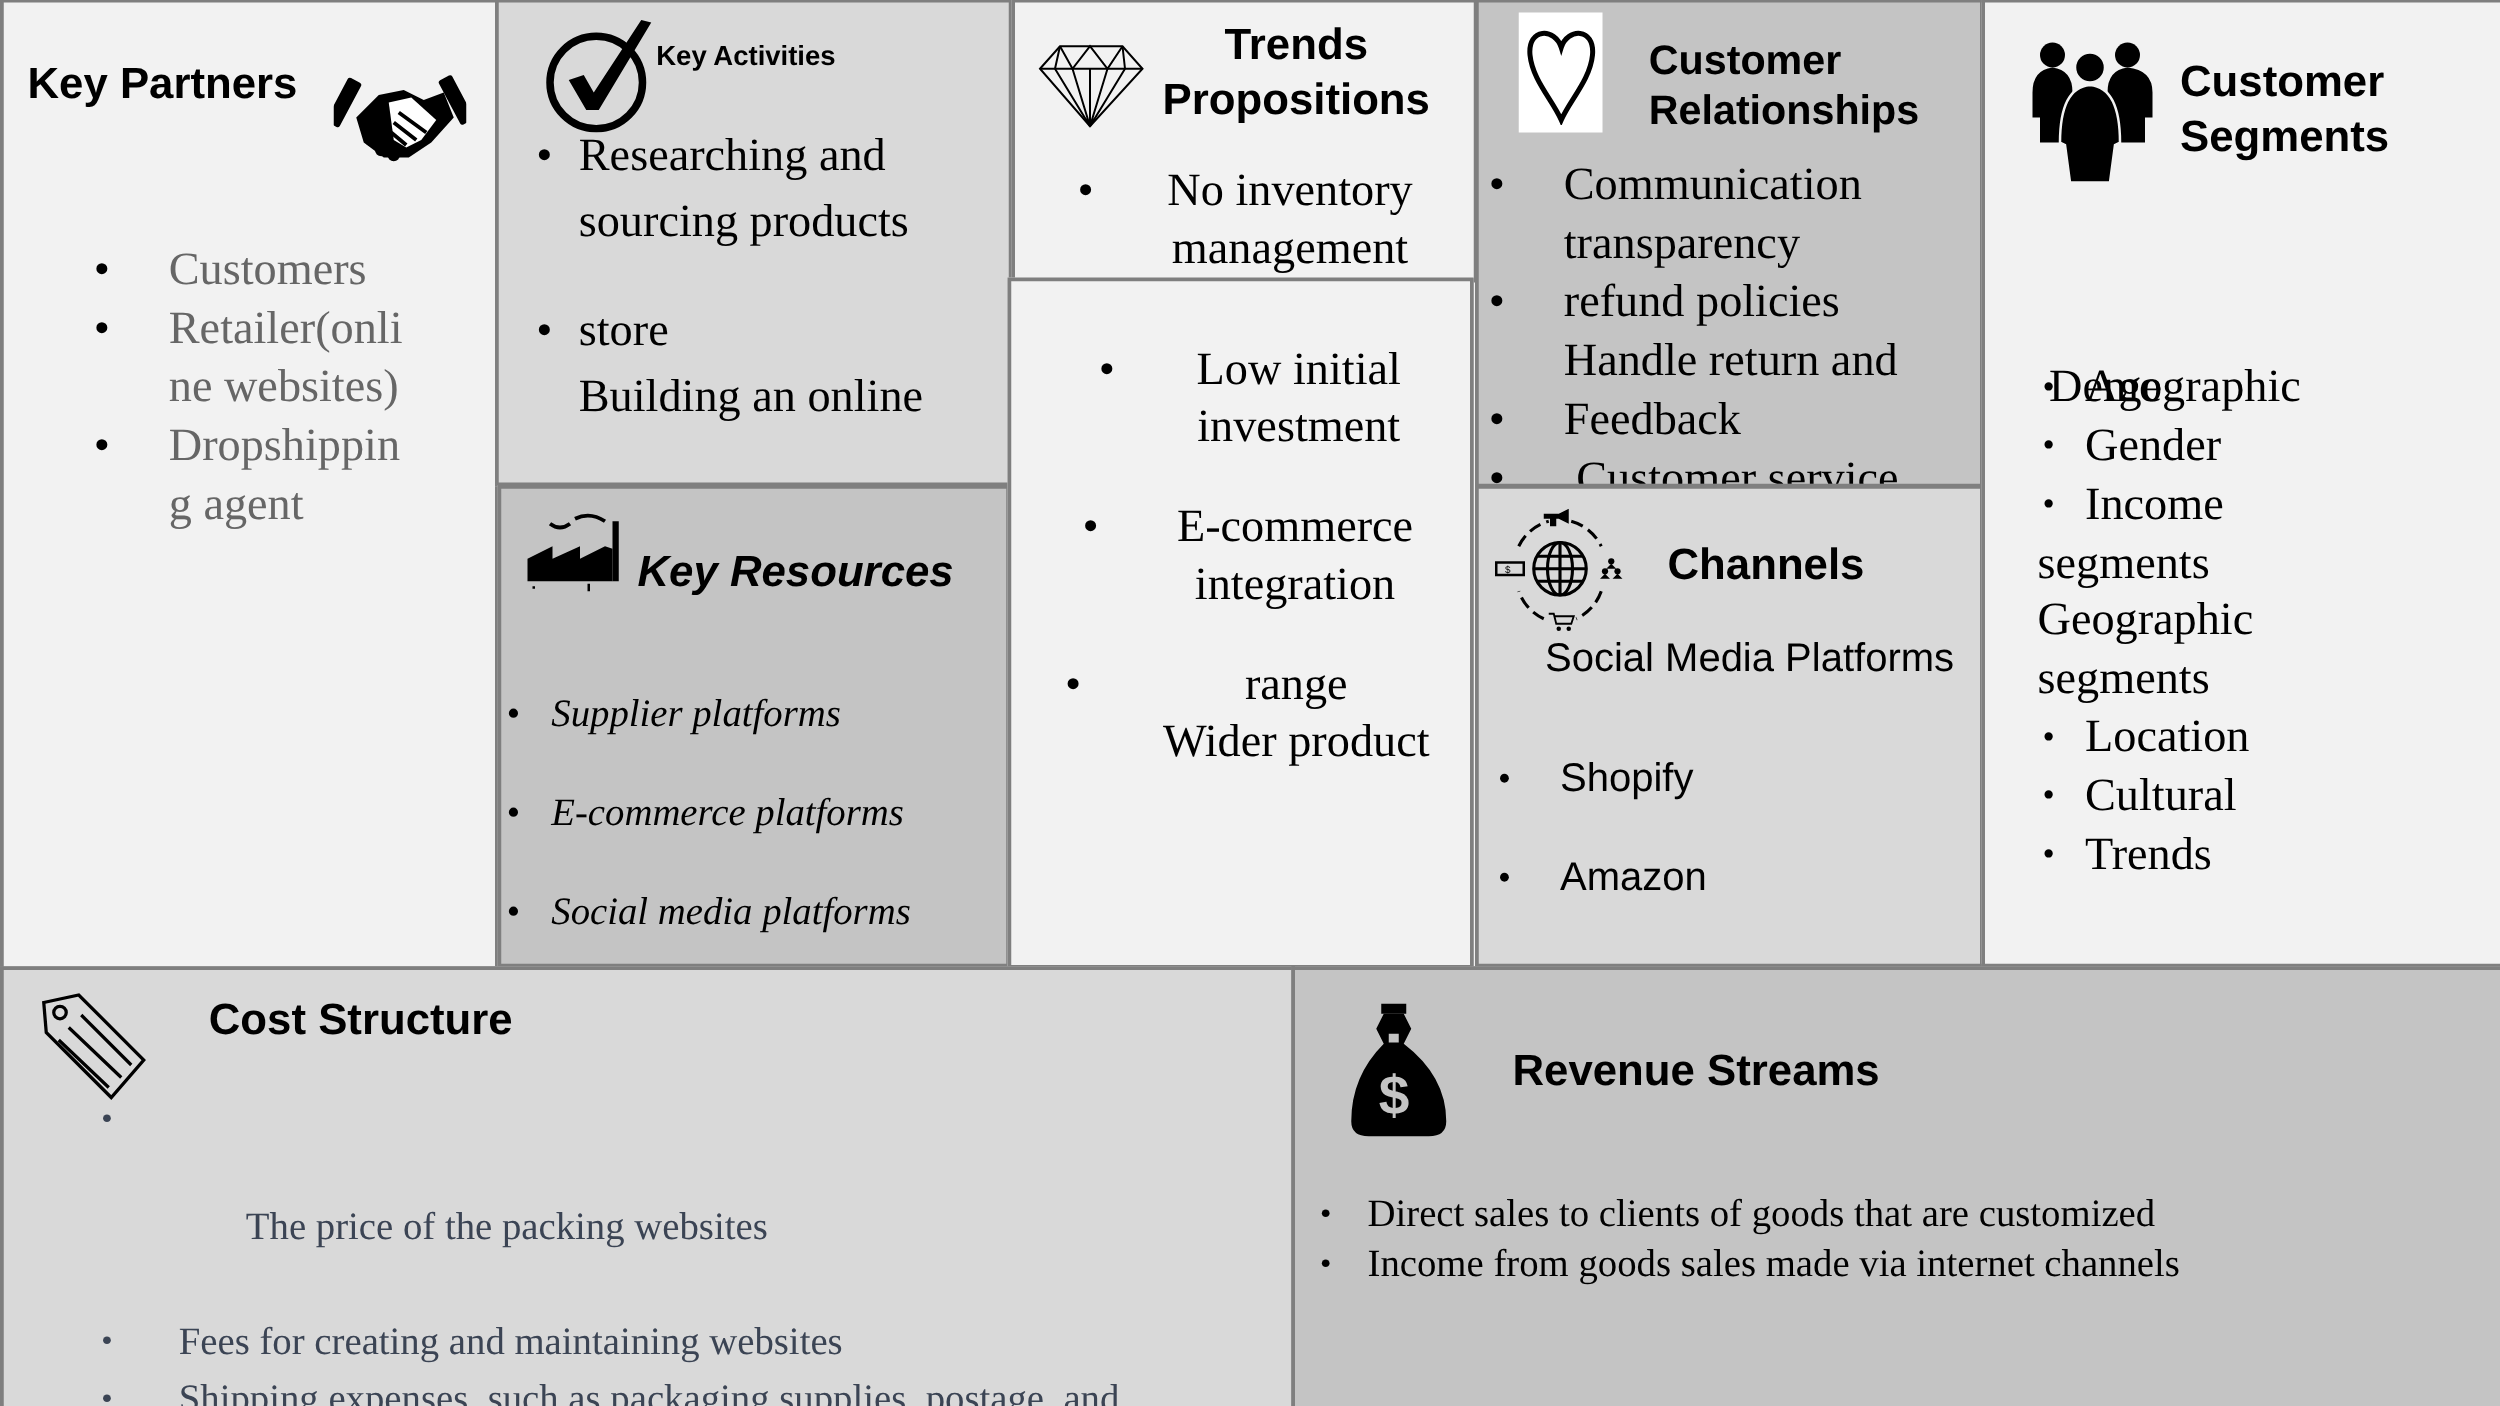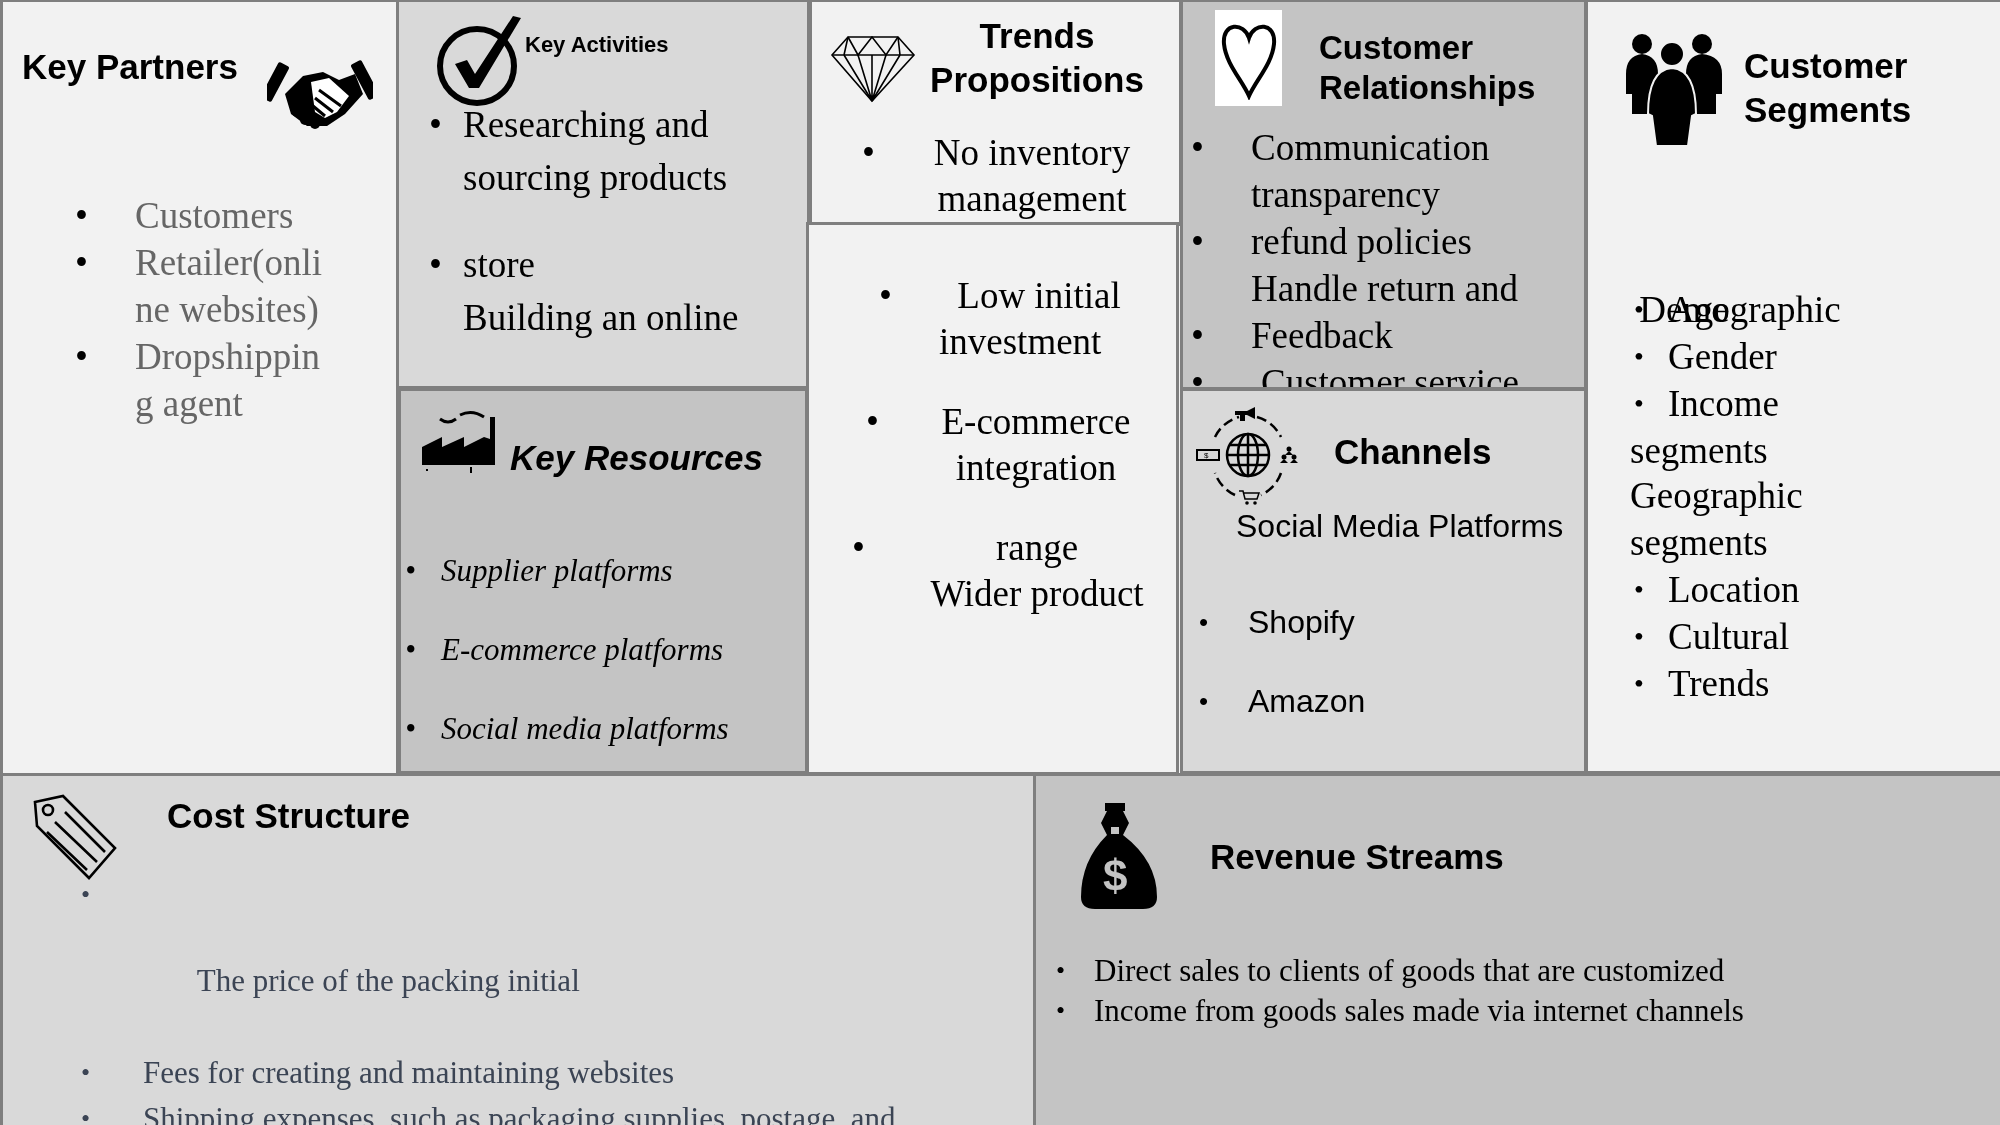--- a/index.html
+++ b/index.html
@@ -113,21 +113,21 @@
     <span style="position:absolute; left:0;">•</span>
     <div style="text-align:center; padding-left:40px;">No inventory</div>
     <div style="text-align:center; padding-left:40px;">management</div>
   </div>
 </div>
 
 <div class="block light" style="left:806px; top:222px; width:373px; height:553px;">
   <div style="position:absolute; left:70px; top:48px; width:260px; font-size:37px; line-height:46px;">
     <span style="position:absolute; left:0;">•</span>
     <div style="text-align:center; padding-left:60px;">Low initial</div>
-    <div style="padding-left:60px;">investment</div>
+    <div style="text-align:center; padding-left:60px;">investment</div>
   </div>
   <div style="position:absolute; left:57px; top:174px; width:290px; font-size:37px; line-height:46px;">
     <span style="position:absolute; left:0;">•</span>
     <div style="text-align:center; padding-left:50px;">E-commerce</div>
     <div style="text-align:center; padding-left:50px;">integration</div>
   </div>
   <div style="position:absolute; left:43px; top:300px; width:320px; font-size:37px; line-height:46px;">
     <span style="position:absolute; left:0;">•</span>
     <div style="text-align:center; padding-left:50px;">range</div>
     <div style="text-align:center; padding-left:50px;">Wider product</div>
@@ -241,21 +241,21 @@
     <g fill="none" stroke="#000" stroke-width="2.6">
       <path d="M12 12 L40 6 L92 58 L66 88 L14 36 Z"></path>
       <circle cx="25" cy="20" r="5"></circle>
       <path d="M42 22 L82 62 M32 32 L74 72 M24 42 L64 80"></path>
     </g>
   </svg>
   <div class="title" style="left:164px; top:19px; font-size:35px;">Cost Structure</div>
   <ul style="left:78px; top:90px; font-size:31px; line-height:46px; color:#3b4454;">
     <li style="padding-left:62px; white-space:pre;">
       <span class="b" style="left:0; top:6px; font-size:26px;">•</span>
-      <span> The price of the packing initial</span>
+      <span> The price of the packing websites</span>
     </li>
     <li style="padding-left:62px;">
       <span class="b" style="left:0; font-size:26px;">•</span>
       <span>Fees for creating and maintaining websites</span>
     </li>
     <li style="padding-left:62px;">
       <span class="b" style="left:0; font-size:26px;">•</span>
       <div>Shipping expenses, such as packaging supplies, postage, and</div>
 
     </li>

